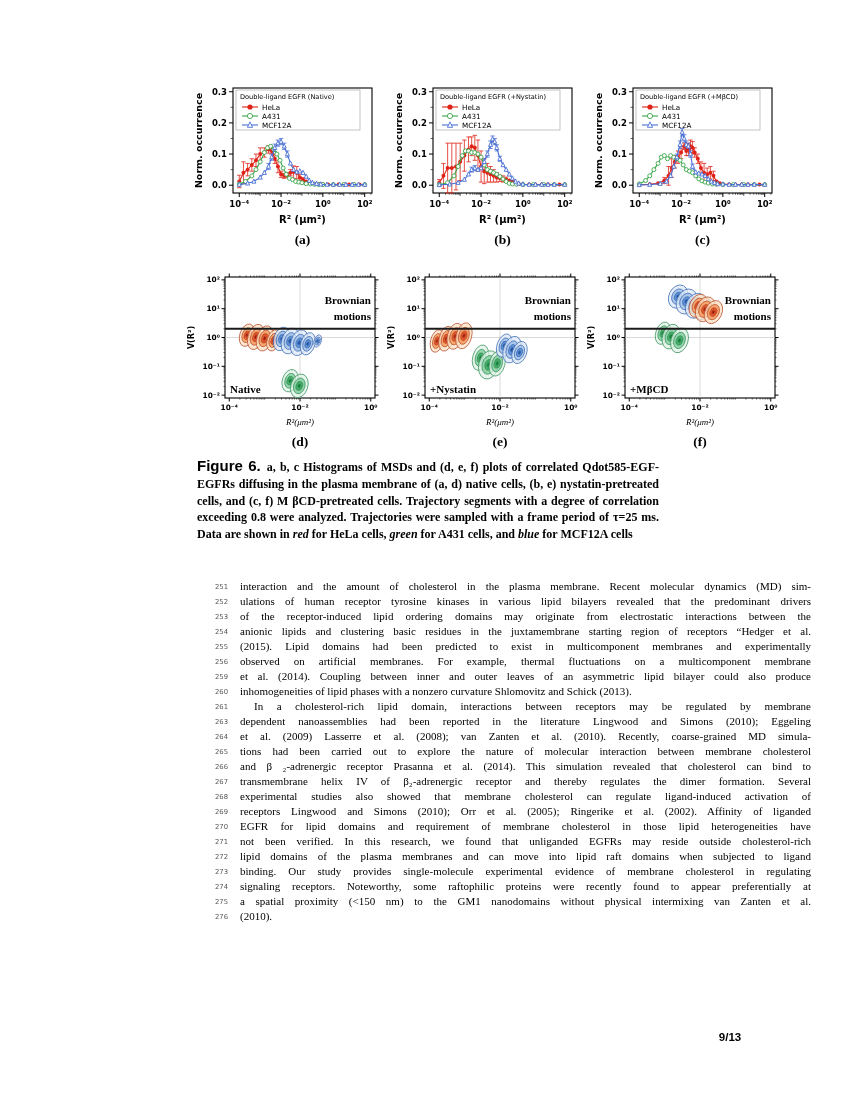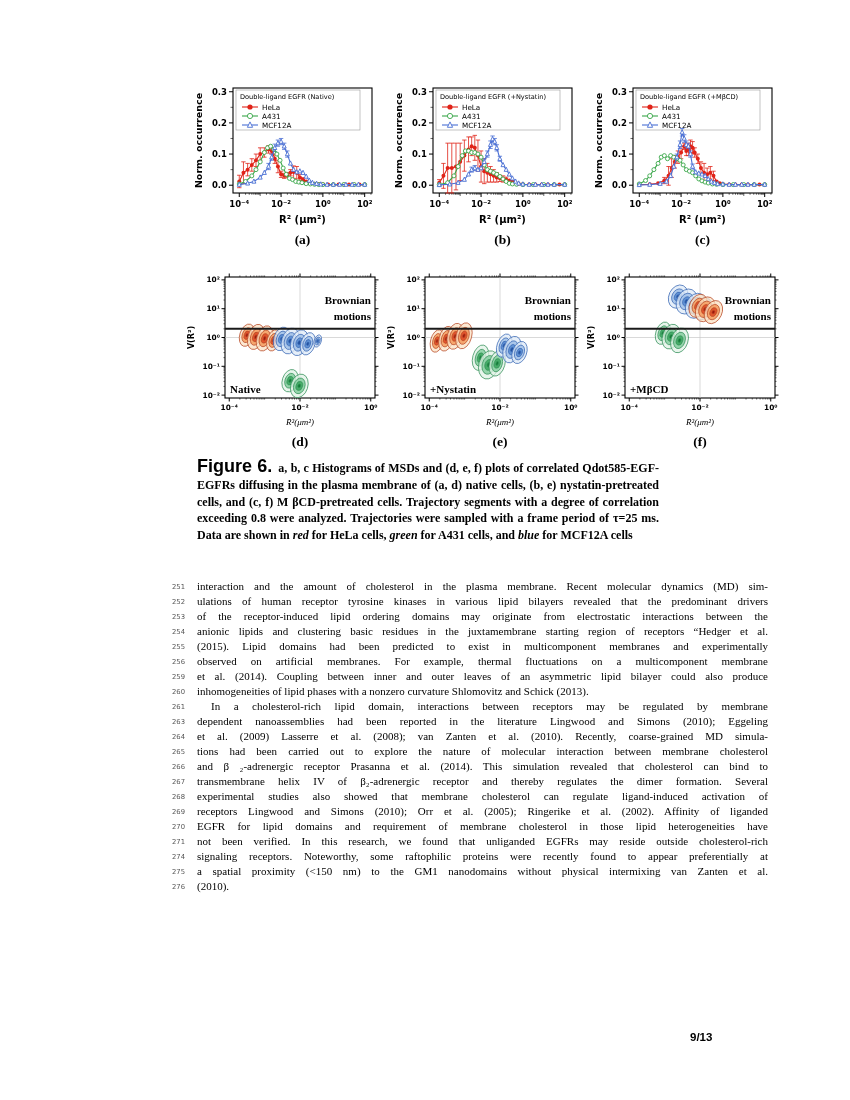--- a/index.html
+++ b/index.html
@@ -5,31 +5,31 @@
   html,body{margin:0;padding:0;background:#888;}
   .page{position:relative;width:850px;height:1100px;background:#fff;margin:0 auto;
         font-family:"Liberation Serif","DejaVu Serif",serif;color:#000;overflow:hidden;}
   .panel{position:absolute;width:200px;}
   .plabel{font-weight:bold;font-size:13.5px;text-align:center;margin-top:2px;}
   .hist .plabel{width:225px;margin-left:0;}
   .cont .plabel{width:230px;}
   .chart{width:200px;}
   .caption{position:absolute;left:197px;top:458px;width:462px;
            font-size:12px;font-weight:bold;line-height:16.8px;text-align:justify;}
-  .cap-label{font-family:"Liberation Sans","DejaVu Sans",sans-serif;font-size:18px;padding-right:6px;}
+  .cap-label{font-family:"Liberation Sans","DejaVu Sans",sans-serif;font-size:15px;padding-right:6px;}
   .caption i{font-style:italic;}
   .body-text{position:absolute;left:172px;top:579px;width:600px;}
-  .line{position:relative;height:15px;}
+  .line{position:relative;height:15px;margin-left:43px;}
   .num{position:absolute;left:0;top:4px;font-family:"DejaVu Sans",sans-serif;
        font-size:6.8px;color:#555;}
   .txt{display:block;margin-left:25px;width:571px;font-size:11px;line-height:15px;
        height:15px;overflow:hidden;text-align:justify;text-align-last:justify;}
   .txt.last{text-align-last:left;}
   .txt.ind{text-indent:14px;}
-  .page-number{position:absolute;left:690px;top:1031px;width:80px;text-align:left;
+  .page-number{position:absolute;left:690px;top:1031px;width:80px;text-align:center;
        font-family:"Liberation Sans","DejaVu Sans",sans-serif;font-weight:bold;font-size:11.5px;}
   svg text{user-select:none;}
 </style>
 </head>
 <body>
 
 <div class="page">
   <div>
     <div class="panel hist" style="left:190px;top:76px">
       <div class="chart"><svg width="200" height="150" viewBox="0 0 200 150">
@@ -1586,20 +1586,28 @@
       </div>
       <div class="line">
         <span class="num">270</span>
         <span class="txt">EGFR for lipid domains and requirement of membrane cholesterol in those lipid heterogeneities have</span>
       </div>
       <div class="line">
         <span class="num">271</span>
         <span class="txt">not been verified. In this research, we found that unliganded EGFRs may reside outside cholesterol-rich</span>
       </div>
       <div class="line">
+        <span class="num">272</span>
+        <span class="txt">lipid domains of the plasma membranes and can move into lipid raft domains when subjected to ligand</span>
+      </div>
+      <div class="line">
+        <span class="num">273</span>
+        <span class="txt">binding. Our study provides single-molecule experimental evidence of membrane cholesterol in regulating</span>
+      </div>
+      <div class="line">
         <span class="num">274</span>
         <span class="txt">signaling receptors. Noteworthy, some raftophilic proteins were recently found to appear preferentially at</span>
       </div>
       <div class="line">
         <span class="num">275</span>
         <span class="txt">a spatial proximity (&lt;150 nm) to the GM1 nanodomains without physical intermixing van Zanten et al.</span>
       </div>
       <div class="line">
         <span class="num">276</span>
         <span class="txt last">(2010).</span>

